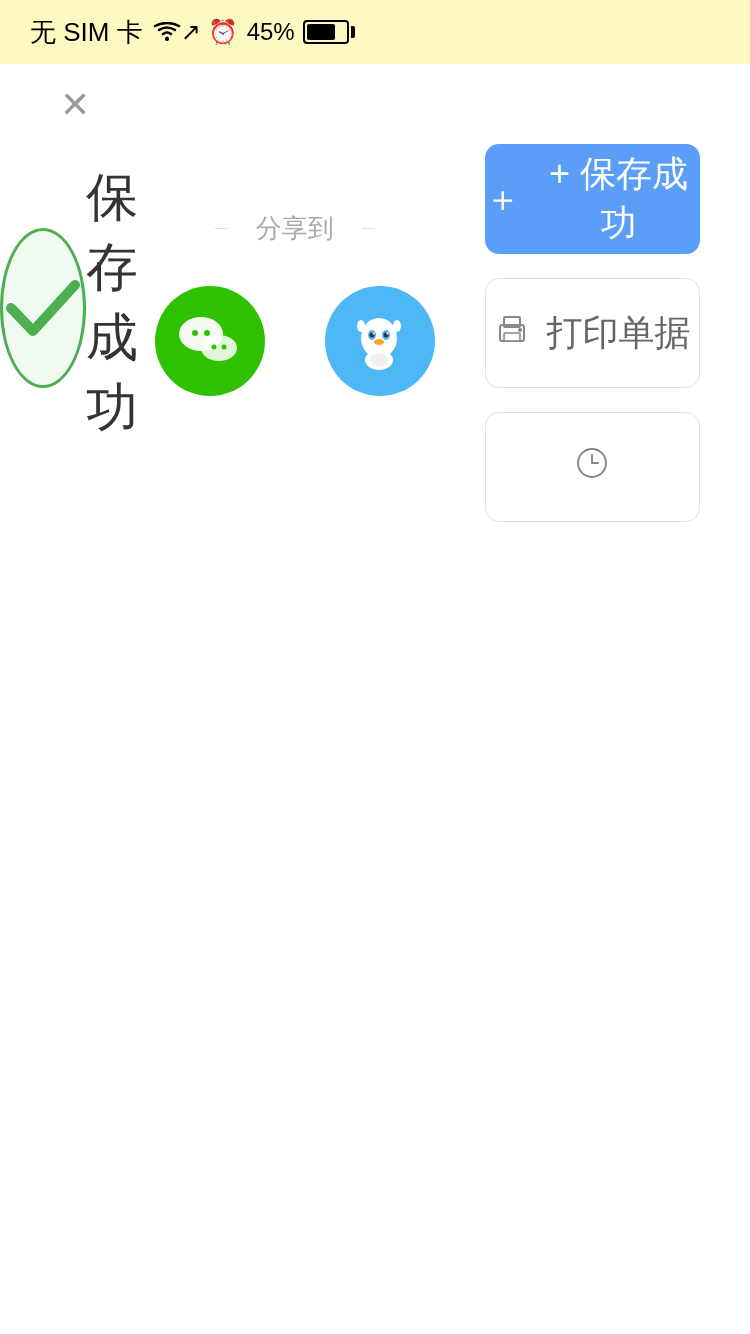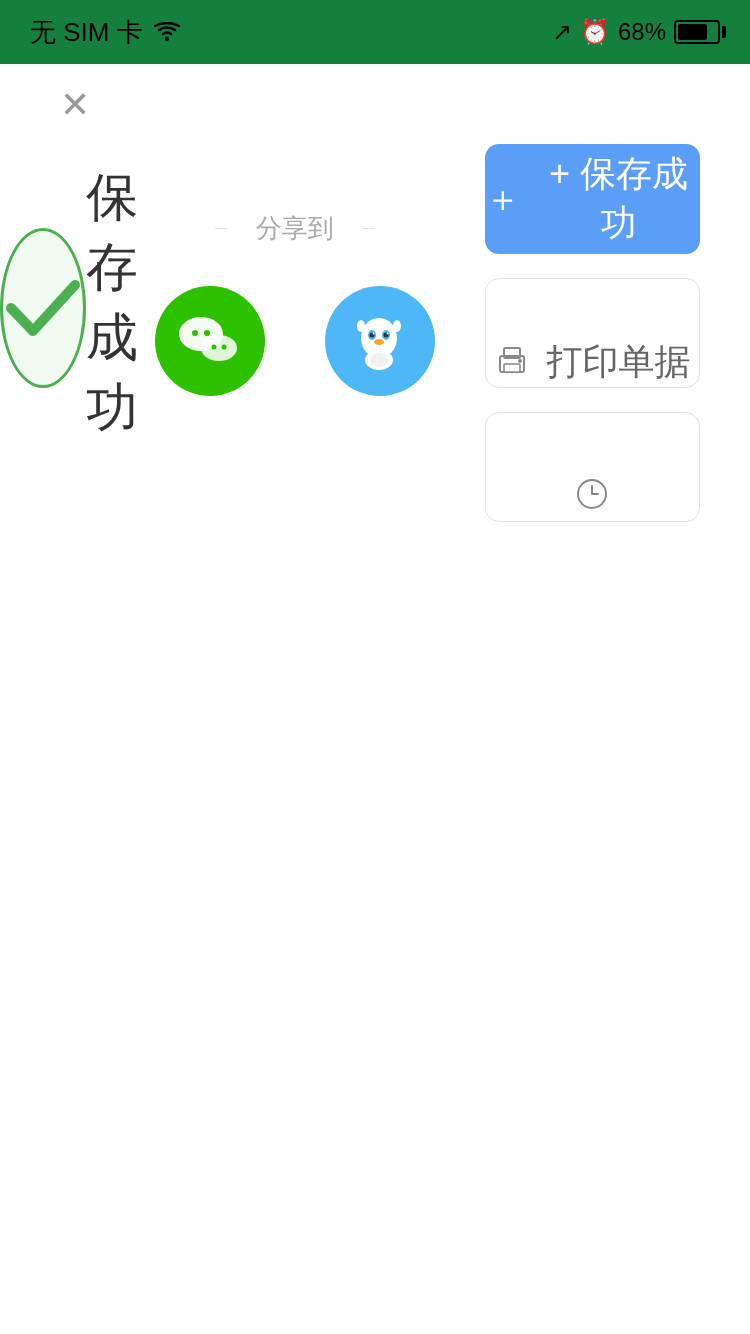--- a/index.html
+++ b/index.html
@@ -13,23 +13,23 @@
       overflow: hidden;
       position: relative;
     }
 
     
     .status-bar {
       width: 100%;
       height: 64px;
       display: flex;
       align-items: center;
-      justify-content: space-between;
+      justify-content: flex-start;
       padding: 8px 30px;
-      background: #15803d;
+      background: #fef9c3;
     }
 
     .status-left {
       display: flex;
       align-items: center;
       gap: 10px;
       font-size: 26px;
       font-weight: 500;
       color: #000;
     }
@@ -218,21 +218,21 @@
 
     .btn-secondary {
       width: 100%;
       height: 110px;
       background: #fff;
       border: 1px solid #e0e0e0;
       border-radius: 14px;
       font-size: 36px;
       color: #666;
       display: flex;
-      align-items: flex-end;
+      align-items: center;
       justify-content: center;
       gap: 16px;
       cursor: pointer;
     }
 
     .btn-icon {
       font-size: 36px;
     }
 
     
@@ -256,21 +256,21 @@
       <path d="M14 16 Q14 16 14 16" stroke="#000" stroke-width="3" stroke-linecap="round"></path>
       <path d="M10 12 Q14 9 18 12" stroke="#000" stroke-width="2.5" stroke-linecap="round" fill="none"></path>
       <path d="M6 8 Q14 3 22 8" stroke="#000" stroke-width="2.5" stroke-linecap="round" fill="none"></path>
       <path d="M2 4 Q14 -2 26 4" stroke="#000" stroke-width="2.5" stroke-linecap="round" fill="none"></path>
       <circle cx="14" cy="17" r="2" fill="#000"></circle>
     </svg>
   </div>
   <div class="status-right">
     <span>↗</span>
     <span>⏰</span>
-    <span>68%</span>
+    <span>45%</span>
     <div class="battery-icon">
       <div class="battery-fill"></div>
     </div>
   </div>
 </div>
 
 <div class="close-btn">
   <span class="close-x">✕</span>
 </div>
 

